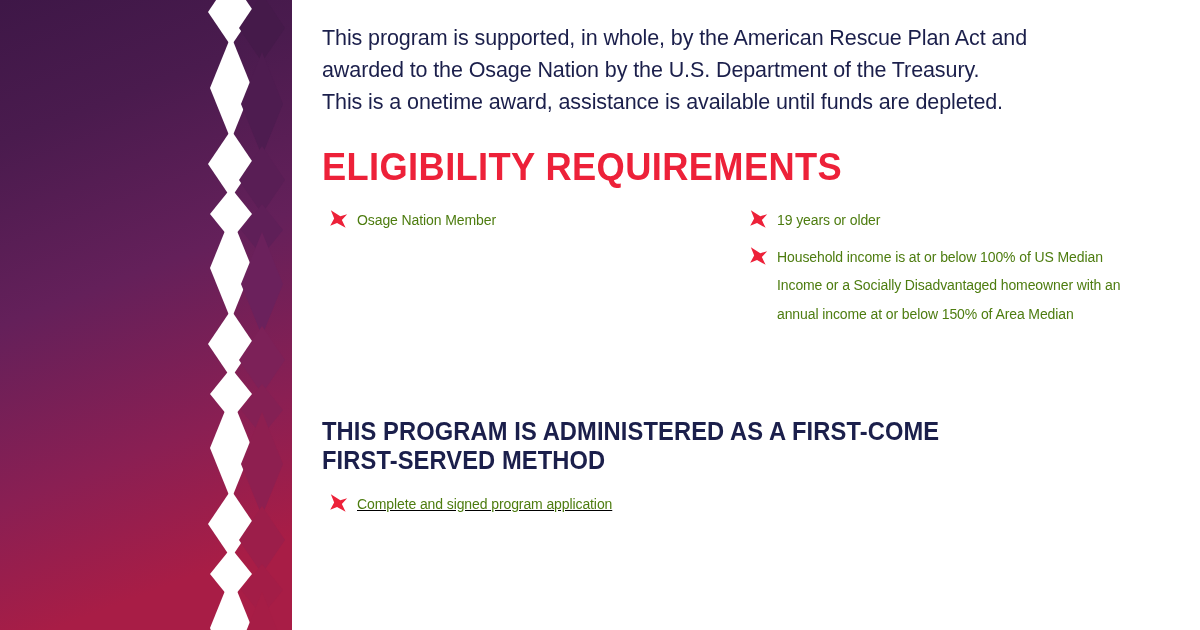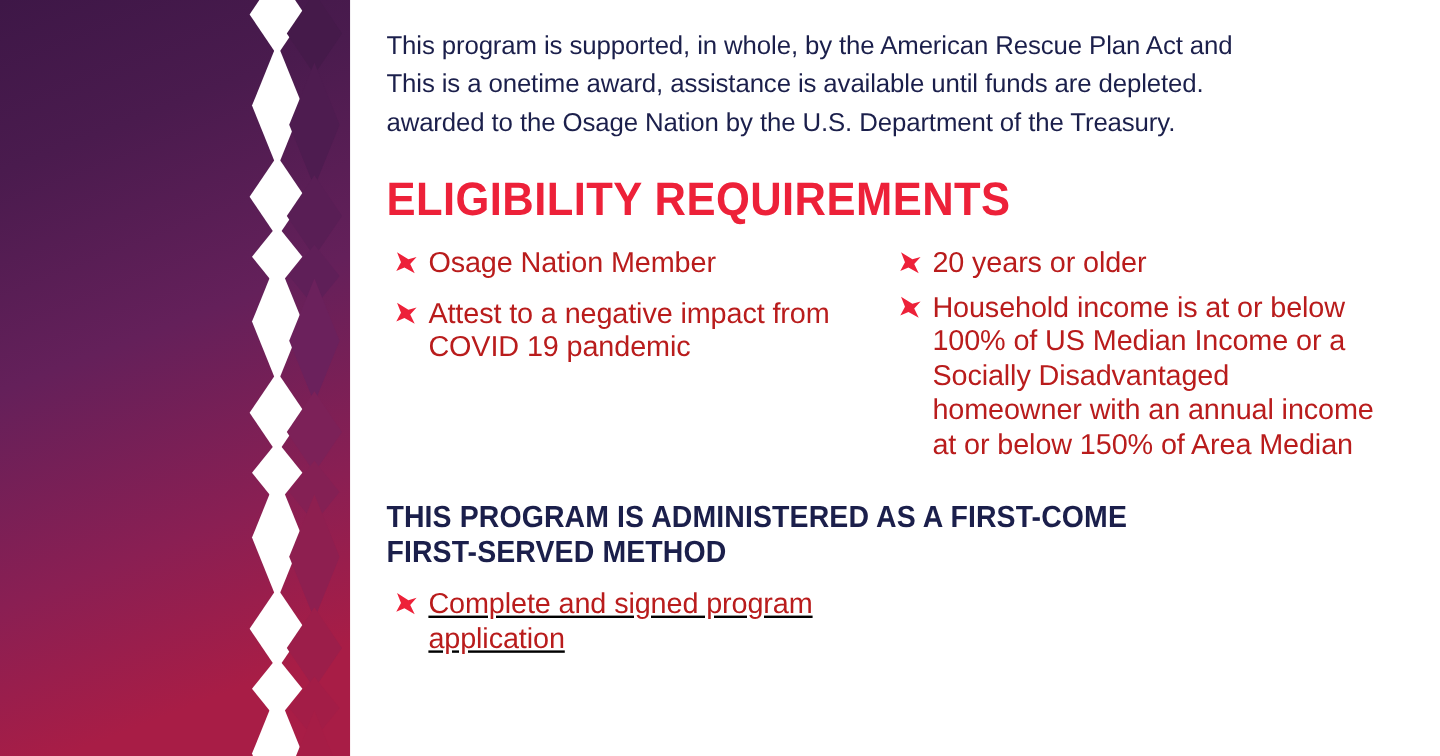--- a/index.html
+++ b/index.html
@@ -116,22 +116,22 @@
     position: relative;
     top: 2px;
   }
   .bullet-marker svg {
     display: block;
     width: 22px;
     height: 22px;
   }
 
   .bullet-text {
-    color: #b91c1c;
-    font-size: 24px;
+    color: #4d7c0f;
+    font-size: 14px;
     line-height: 28.5px;
     letter-spacing: -0.1px;
   }
 </style>
 </head>
 <body>
 
 <div id="flyer">
 
   <div class="deco-panel">
@@ -183,53 +183,45 @@
         <polygon points="262,564 283,590 262,616 241,590" fill="#A31D47"></polygon>
         <polygon points="262,592 283,644 262,696 241,644" fill="#A61D46"></polygon>
       </g>
     </svg>
   </div>
 
   <div class="content">
 
     <div class="intro">
       <p>This program is supported, in whole, by the American Rescue Plan Act and</p>
+      <p>awarded to the Osage Nation by the U.S. Department of the Treasury.</p>
       <p>This is a onetime award, assistance is available until funds are depleted.</p>
-      <p>awarded to the Osage Nation by the U.S. Department of the Treasury.</p>
     </div>
 
     <div class="section-heading heading-eligibility">ELIGIBILITY REQUIREMENTS</div>
 
     <div class="bullet-group group-elig-left">
       <div class="bullet-item">
         <span class="bullet-marker">
           <svg viewBox="0 0 20 20">
               <path d="M2.6 2.0 L11.2 7.4 L17.4 5.6 L12.6 11.0 L16.0 18.0 L8.2 13.6 L2.0 16.2 L5.6 9.6 Z" fill="#ED2139"></path>
             </svg>
         </span>
         <span class="bullet-text">Osage Nation Member</span>
       </div>
-      <div class="bullet-item">
-        <span class="bullet-marker">
-          <svg viewBox="0 0 20 20">
-              <path d="M2.6 2.0 L11.2 7.4 L17.4 5.6 L12.6 11.0 L16.0 18.0 L8.2 13.6 L2.0 16.2 L5.6 9.6 Z" fill="#ED2139"></path>
-            </svg>
-        </span>
-        <span class="bullet-text">Attest to a negative impact from COVID 19 pandemic</span>
-      </div>
     </div>
 
     <div class="bullet-group group-elig-right">
       <div class="bullet-item">
         <span class="bullet-marker">
           <svg viewBox="0 0 20 20">
               <path d="M2.6 2.0 L11.2 7.4 L17.4 5.6 L12.6 11.0 L16.0 18.0 L8.2 13.6 L2.0 16.2 L5.6 9.6 Z" fill="#ED2139"></path>
             </svg>
         </span>
-        <span class="bullet-text">20 years or older</span>
+        <span class="bullet-text">19 years or older</span>
       </div>
       <div class="bullet-item">
         <span class="bullet-marker">
           <svg viewBox="0 0 20 20">
               <path d="M2.6 2.0 L11.2 7.4 L17.4 5.6 L12.6 11.0 L16.0 18.0 L8.2 13.6 L2.0 16.2 L5.6 9.6 Z" fill="#ED2139"></path>
             </svg>
         </span>
         <span class="bullet-text">Household income is at or below 100% of US Median Income or a Socially Disadvantaged homeowner with an annual income at or below 150% of Area Median</span>
       </div>
     </div>

